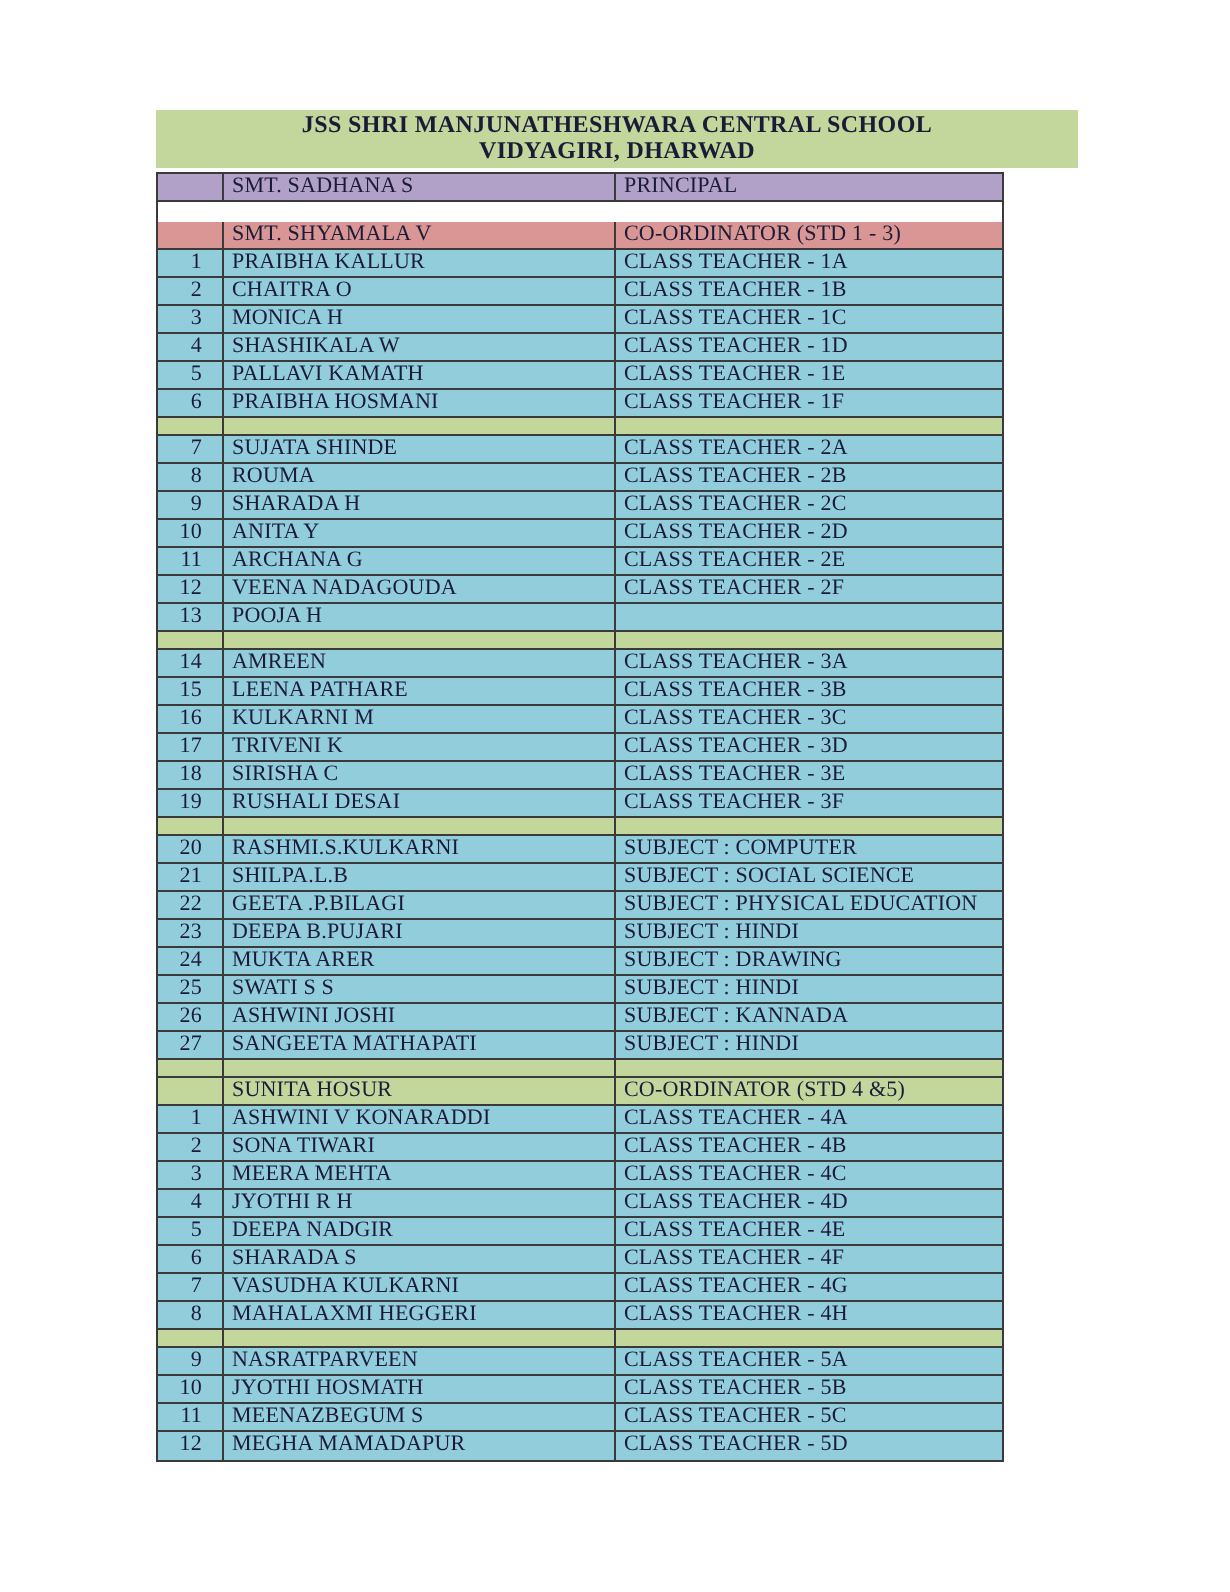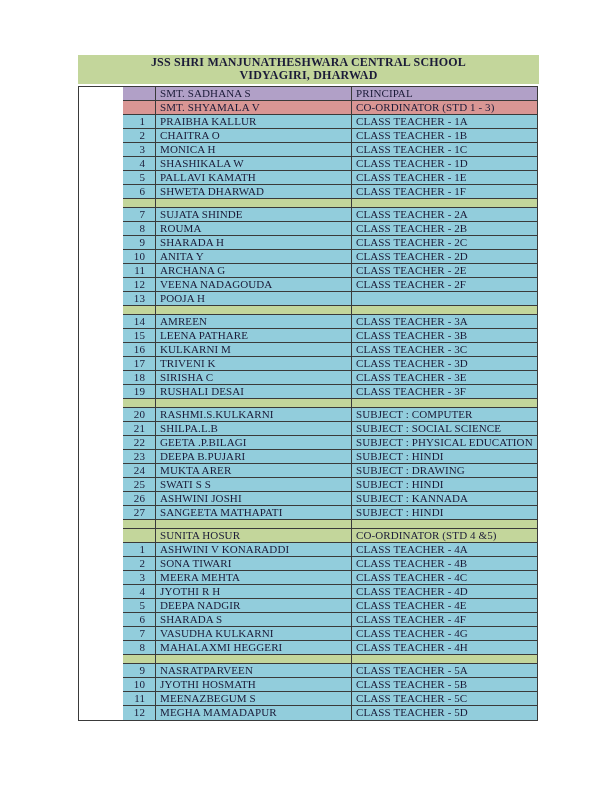--- a/index.html
+++ b/index.html
@@ -25,24 +25,23 @@
   }
   .title-line {
     font-size: 12px;
     line-height: 13px;
     font-weight: bold;
     color: var(--text, #1b1b38);
     letter-spacing: 0.2px;
     white-space: nowrap;
   }
   .grid {
-    width: 460px;
+    width: 424px;
     border: 1px solid var(--border, #3a3a3a);
     box-sizing: border-box;
-    padding-left: 44px;
   }
   .row {
     display: flex;
     height: 14px;
     border-bottom: 1px solid var(--border, #3a3a3a);
     box-sizing: border-box;
   }
   .row:last-child { border-bottom: none; }
   .row-separator { height: 9px; }
   .cell {
@@ -63,21 +62,21 @@
   .cell-name {
     width: 196px;
     border-right: 1px solid var(--border, #3a3a3a);
     padding-left: 4px;
   }
   .cell-role {
     flex: 1;
     padding-left: 4px;
   }
   .row-principal   { background: var(--principal-bg, #b1a0c7); }
-  .row-coordinator { background: var(--coordinator-bg, #d99694); }
+  .row-coordinator { background: var(--coordinator-bg, #d99694); margin-top: 10px; }
   .row-teacher     { background: var(--teacher-bg, #92cddc); }
   .row-coordinator2{ background: var(--coordinator2-bg, #c3d69b); }
   .row-separator   { background: var(--separator-bg, #c3d69b); }
 </style>
 </head>
 <body>
 
 <div class="sheet">
   <div class="title-block">
     <div class="title-line">JSS SHRI MANJUNATHESHWARA CENTRAL SCHOOL</div>
@@ -114,21 +113,21 @@
         <div class="cell cell-name">SHASHIKALA W</div>
         <div class="cell cell-role">CLASS TEACHER - 1D</div>
       </div>
       <div class="row row-teacher">
         <div class="cell cell-sno">5</div>
         <div class="cell cell-name">PALLAVI KAMATH</div>
         <div class="cell cell-role">CLASS TEACHER - 1E</div>
       </div>
       <div class="row row-teacher">
         <div class="cell cell-sno">6</div>
-        <div class="cell cell-name">SHWETA DHARWAD</div>
+        <div class="cell cell-name">PRAIBHA HOSMANI</div>
         <div class="cell cell-role">CLASS TEACHER - 1F</div>
       </div>
       <div class="row row-separator">
         <div class="cell cell-sno"></div>
         <div class="cell cell-name"></div>
         <div class="cell cell-role"></div>
       </div>
       <div class="row row-teacher">
         <div class="cell cell-sno">7</div>
         <div class="cell cell-name">SUJATA SHINDE</div>

